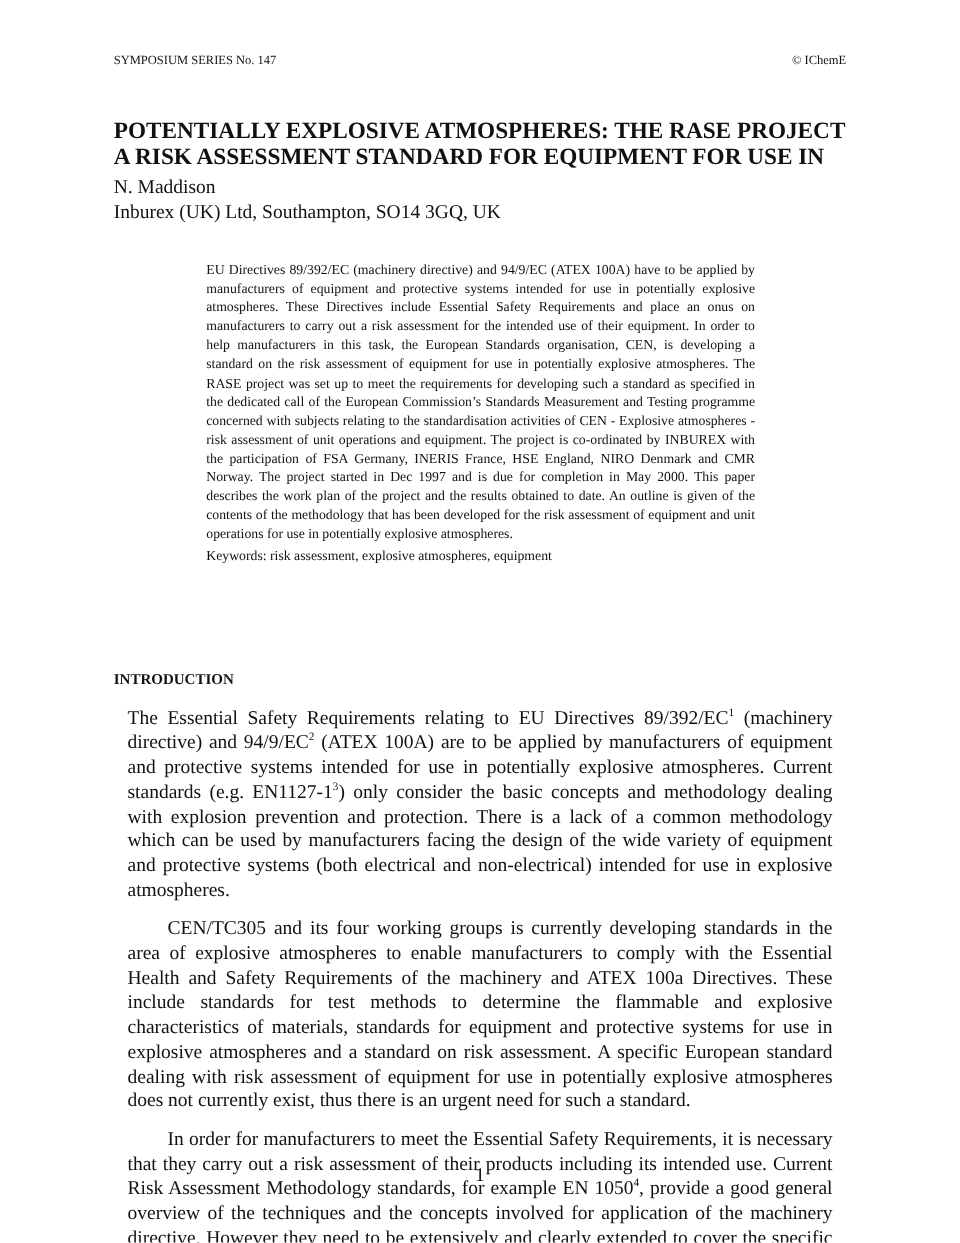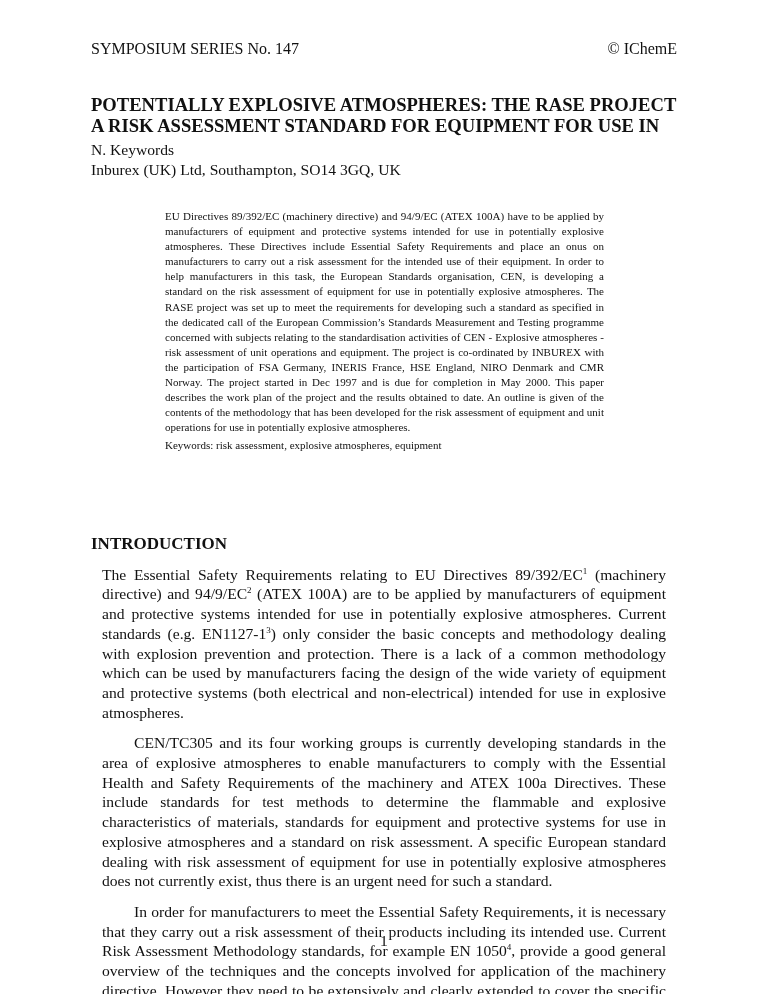--- a/index.html
+++ b/index.html
@@ -2,21 +2,21 @@
 <html><head>
 <meta charset="utf-8">
 <style>
   html, body { margin: 0; padding: 0; background: #ffffff; }
   body {
     width: 768px; height: 994px; position: relative; overflow: hidden;
     font-family: "Liberation Serif", "DejaVu Serif", serif; color: #111111;
   }
   .running-header {
     position: absolute; top: 42px; left: 91px; width: 586px;
-    font-size: 16px; line-height: 13px;
+    font-size: 10px; line-height: 13px;
     display: flex; justify-content: space-between;
   }
   .title {
     position: absolute; top: 94px; left: 91px; width: 620px;
     font-weight: bold; font-size: 18.6px; line-height: 21px; margin: 0;
   }
   .authors {
     position: absolute; top: 140px; left: 91px; width: 600px;
     font-size: 15.6px; line-height: 19.5px;
   }
@@ -25,21 +25,21 @@
     position: absolute; top: 209px; left: 165px; width: 439px;
     font-size: 11px; line-height: 15.1px; text-align: justify;
     text-align-last: left;
   }
   .abstract p { margin: 0; }
   .keywords { margin-top: 3px !important; }
   .section {
     position: absolute; top: 534px; left: 91px; width: 586px;
   }
   .section h2 {
-    margin: 0; font-size: 17px; line-height: 19.7px; font-weight: bold;
+    margin: 0; font-size: 12px; line-height: 19.7px; font-weight: bold;
   }
   .section p {
     margin: 11px; font-size: 15.6px; line-height: 19.7px; text-align: justify;
   }
   .section p.indent { text-indent: 32px; }
   sup { font-size: 9px; line-height: 0; vertical-align: super; }
   .page-number {
     position: absolute; top: 932px; left: 0; width: 768px; text-align: center;
     font-size: 15.6px;
   }
@@ -51,21 +51,21 @@
   <span>SYMPOSIUM SERIES No. 147</span>
   <span>© IChemE</span>
 </div>
 
 <h1 class="title">
   <div>POTENTIALLY EXPLOSIVE ATMOSPHERES: THE RASE PROJECT</div>
   <div>A RISK ASSESSMENT STANDARD FOR EQUIPMENT FOR USE IN</div>
 </h1>
 
 <div class="authors">
-  <div>N. Keywords</div>
+  <div>N. Maddison</div>
   <div>Inburex (UK) Ltd, Southampton, SO14 3GQ, UK</div>
 </div>
 
 <div class="abstract">
   <p>EU Directives 89/392/EC (machinery directive) and 94/9/EC (ATEX 100A) have to be applied by manufacturers of equipment and protective systems intended for use in potentially explosive atmospheres. These Directives include Essential Safety Requirements and place an onus on manufacturers to carry out a risk assessment for the intended use of their equipment. In order to help manufacturers in this task, the European Standards organisation, CEN, is developing a standard on the risk assessment of equipment for use in potentially explosive atmospheres. The RASE project was set up to meet the requirements for developing such a standard as specified in the dedicated call of the European Commission’s Standards Measurement and Testing programme concerned with subjects relating to the standardisation activities of CEN - Explosive atmospheres - risk assessment of unit operations and equipment. The project is co-ordinated by INBUREX with the participation of FSA Germany, INERIS France, HSE England, NIRO Denmark and CMR Norway. The project started in Dec 1997 and is due for completion in May 2000. This paper describes the work plan of the project and the results obtained to date. An outline is given of the contents of the methodology that has been developed for the risk assessment of equipment and unit operations for use in potentially explosive atmospheres.</p>
   <p class="keywords">Keywords: risk assessment, explosive atmospheres, equipment</p>
 </div>
 
 <div class="section">
   <h2>INTRODUCTION</h2>

